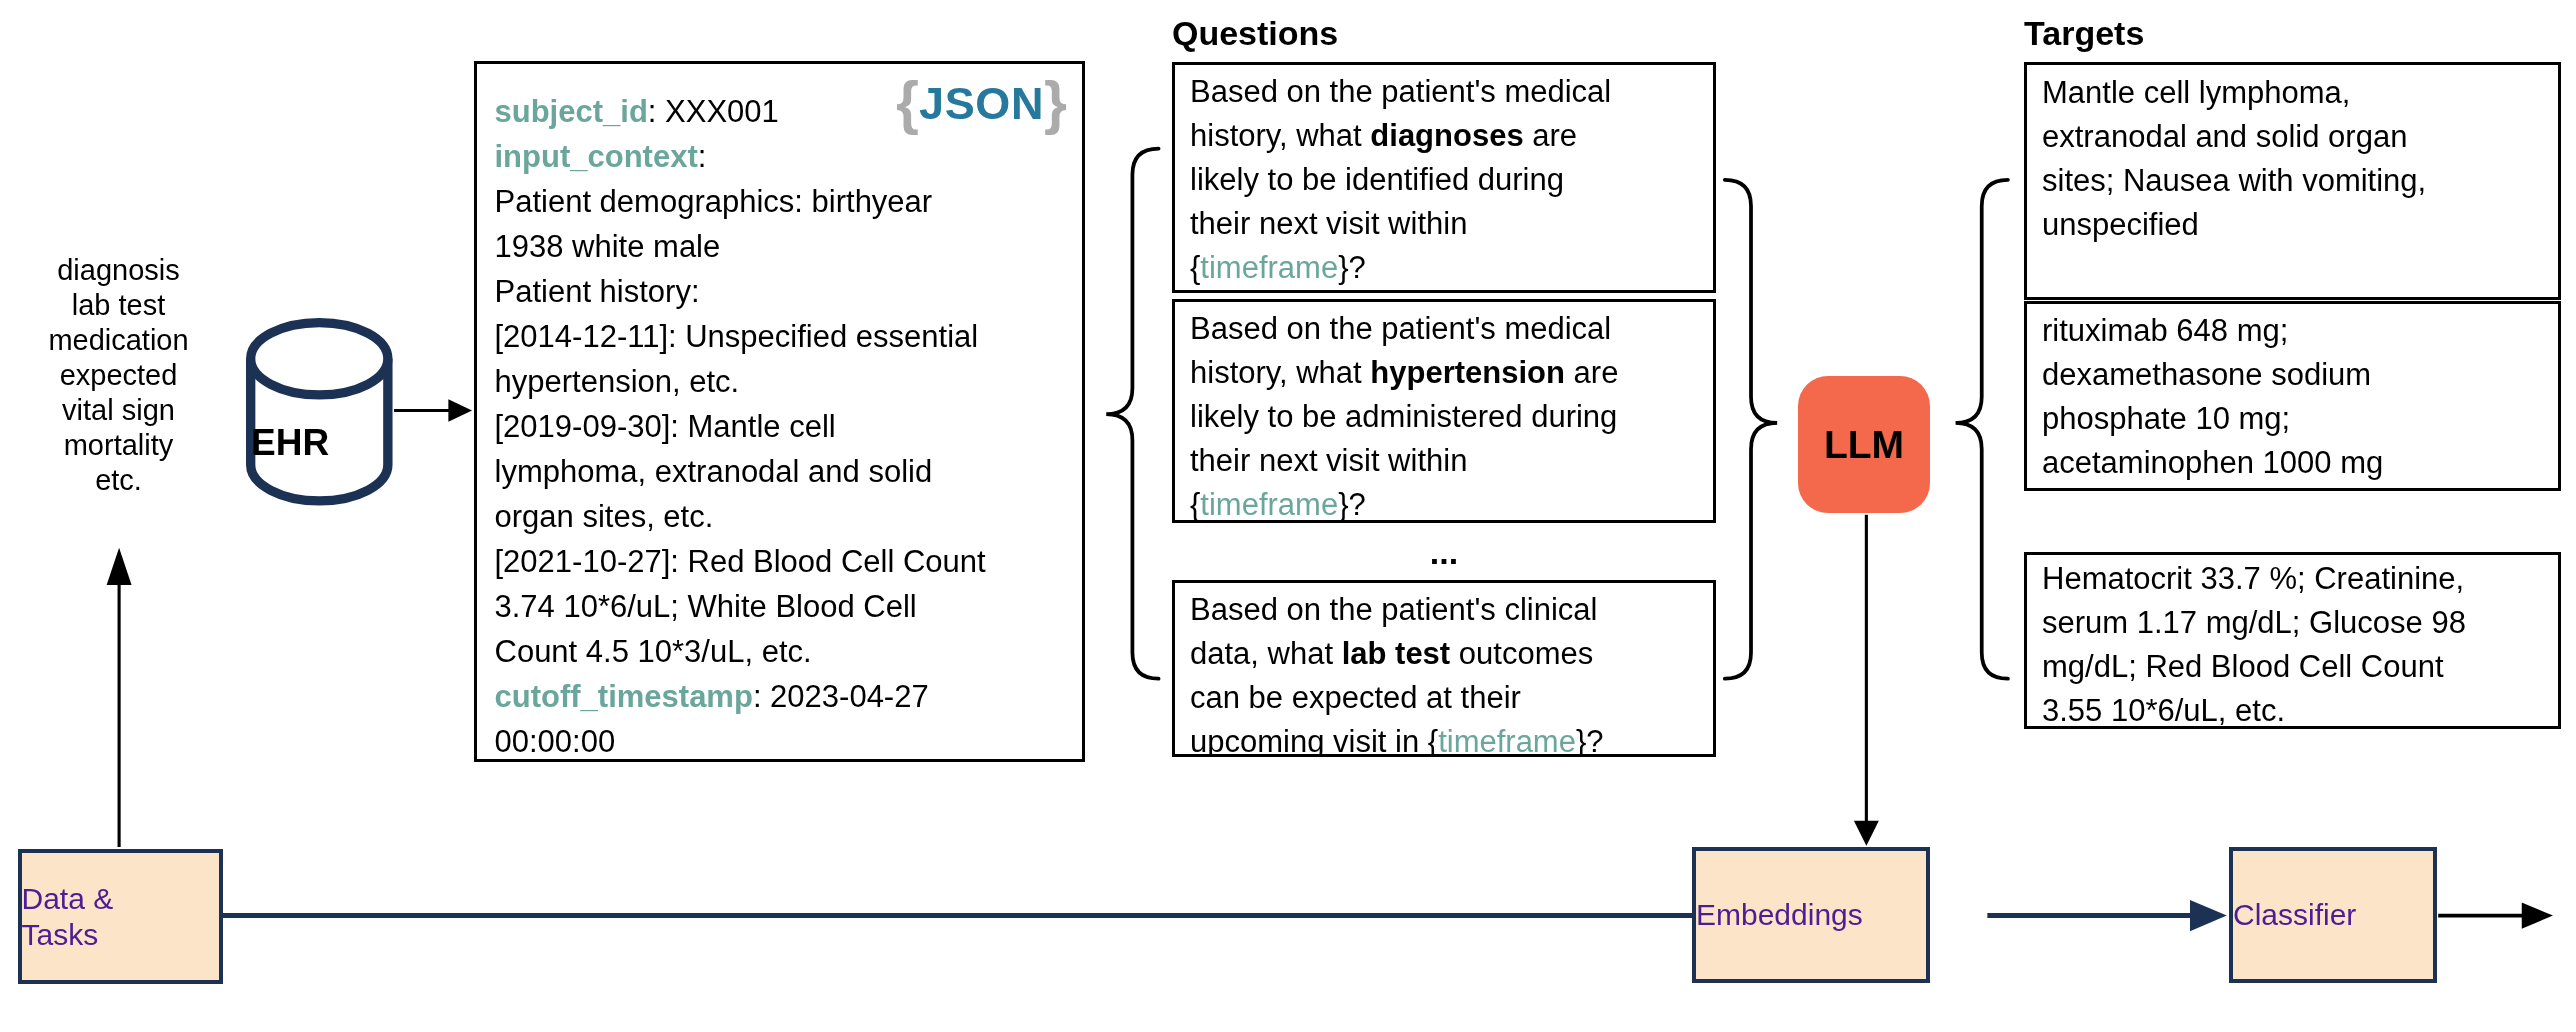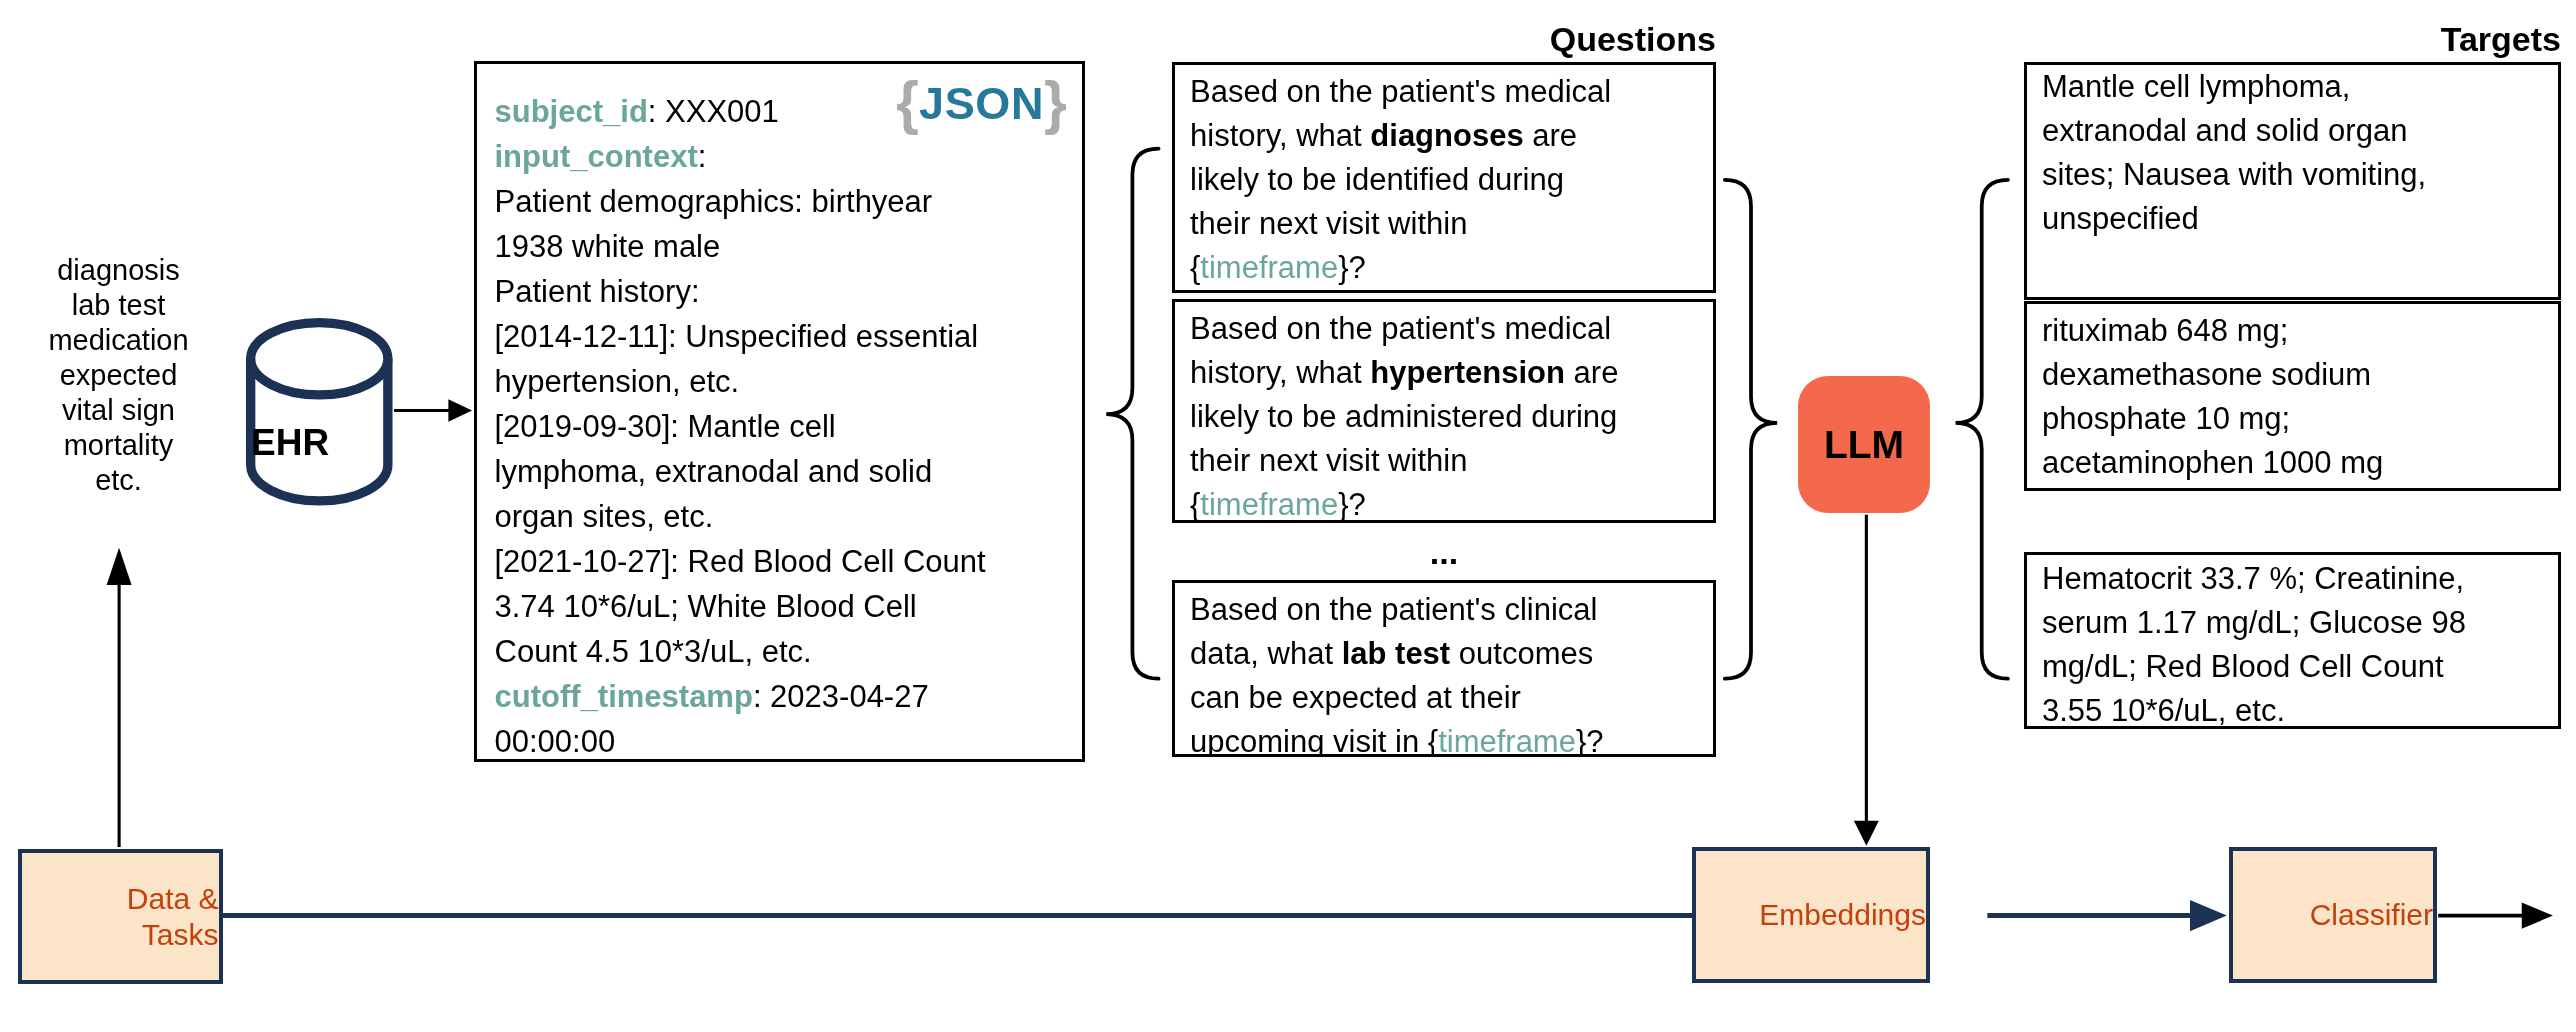--- a/index.html
+++ b/index.html
@@ -24,30 +24,30 @@
 
   .s-k{color:var(--c-key_teal,#6AA69B);font-weight:bold}
   .s-b{font-weight:bold}
   .s-t{color:var(--c-key_teal,#6AA69B)}
 
   .json-box{left:474px;top:61px;width:611px;height:701px;padding:25px 16px 5px 17.5px}
   .json-logo{position:absolute;top:10px;right:15px;display:flex;align-items:center}
   .json-logo .lb{font-size:59px;font-weight:bold;color:var(--c-logo_brace_gray,#ABABAB);line-height:59px}
   .json-logo .lw{font-size:45px;font-weight:bold;color:var(--c-json_word,#26799C);letter-spacing:0.6px}
 
-  .col-header{position:absolute;top:17px;font-size:34px;font-weight:bold;text-align:right;line-height:45px}
+  .col-header{position:absolute;top:11px;font-size:34px;font-weight:bold;text-align:left;line-height:45px}
   .dots{position:absolute;font-size:34px;font-weight:bold;text-align:center;line-height:45px}
 
   .qbox{left:1172px;width:544px}
   .tbox{left:2024px;width:537px}
 
   
   .pbox{position:absolute;background:var(--c-box_peach,#FBE4C7);
         border:4.4px solid var(--c-navy,#1C3254);display:flex;flex-direction:column;
-        align-items:flex-end;justify-content:center;font-size:30px;line-height:36px;text-align:center;color:#c2410c}
+        align-items:flex-start;justify-content:center;font-size:30px;line-height:36px;text-align:center;color:#4c1d95}
 
   .llm-box{position:absolute;left:1798px;top:376px;width:132px;height:137px;
            background:var(--c-llm_orange,#F4694B);border-radius:30px;display:flex;
            align-items:center;justify-content:center;font-size:39px;font-weight:bold;color:#000000}
 
   .ehr-label{position:absolute;left:251px;top:422px;width:137px;text-align:left;
              font-size:37px;font-weight:bold;color:#000}
 </style>
 </head>
 <body>
@@ -152,21 +152,21 @@
   <div class="wbox qbox" style="top:580px;height:177px">
       <div class="rl"><span>Based on the patient's clinical</span></div>
       <div class="rl"><span>data, what </span><span class="s-b">lab test</span><span> outcomes</span></div>
       <div class="rl"><span>can be expected at their</span></div>
       <div class="rl"><span>upcoming visit in {</span><span class="s-t">timeframe</span><span>}?</span></div>
     </div>
 
   <div class="llm-box">LLM</div>
 
   <div class="col-header tbox" style="left:2024px;width:537px">Targets</div>
-  <div class="wbox tbox" style="top:62px;height:238px;padding-top:0">
+  <div class="wbox tbox" style="top:62px;height:238px;padding-top:6px">
       <div class="rl"><span>Mantle cell lymphoma,</span></div>
       <div class="rl"><span>extranodal and solid organ</span></div>
       <div class="rl"><span>sites; Nausea with vomiting,</span></div>
       <div class="rl"><span>unspecified</span></div>
     </div>
   <div class="wbox tbox" style="top:301px;height:190px">
       <div class="rl"><span>rituximab 648 mg;</span></div>
       <div class="rl"><span>dexamethasone sodium</span></div>
       <div class="rl"><span>phosphate 10 mg;</span></div>
       <div class="rl"><span>acetaminophen 1000 mg</span></div>

